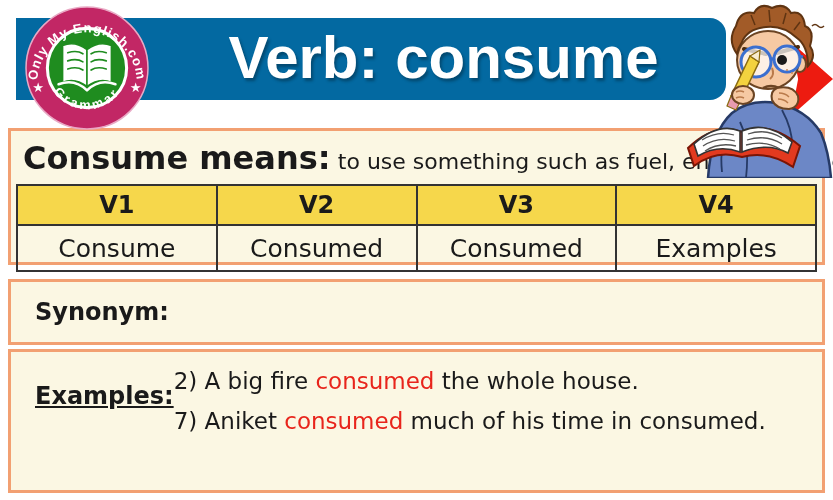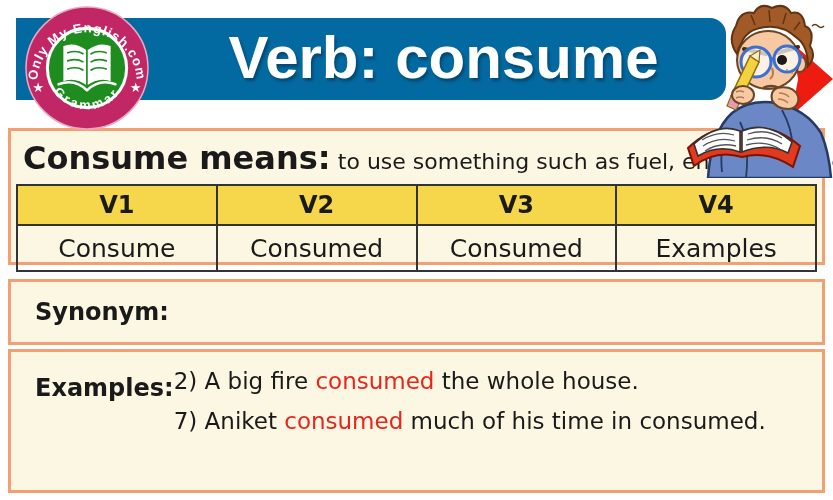--- a/index.html
+++ b/index.html
@@ -55,21 +55,21 @@
   }
   .verb-table td {
     border:2px solid #333333; height:42px;
     font-size:25px; text-align:center;
   }
 
   .row-label {
     flex:0 0 160px; padding-left:24px; box-sizing:border-box;
     font-weight:bold; font-size:24px; white-space:nowrap;
   }
-  .box-examples .row-label { padding-top:22px; }
+  .box-examples .row-label { padding-top:30px;text-decoration:underline; }
   .row-content { font-size:24px; }
   .example-lines { padding-top:9px; }
   .example-line { font-size:23px; line-height:40px; white-space:nowrap; }
   .kw { color:#E8251C; }
 </style>
 </head>
 <body>
 
 <div class="banner">
   <div class="banner-title">Verb: consume</div>

